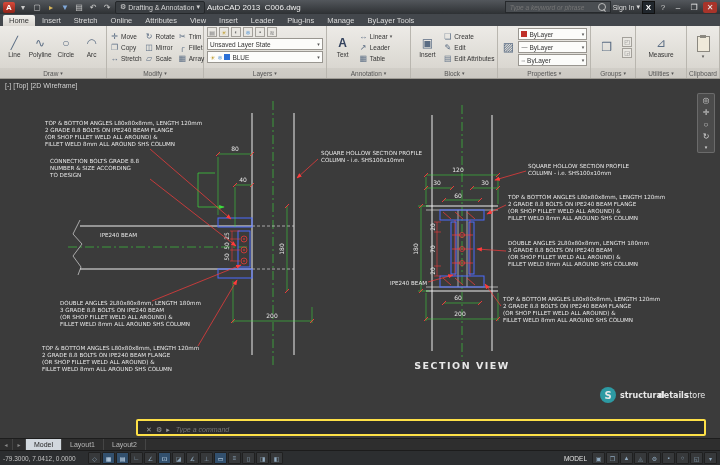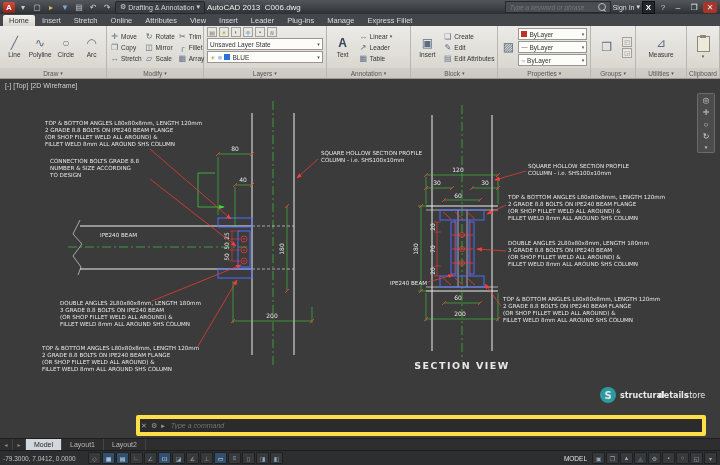--- a/index.html
+++ b/index.html
@@ -52,22 +52,22 @@
   .car2{font-size:5px;color:#555;}
 
   
   .canvas{flex:1 1 auto;position:relative;background:#3b3b3b;overflow:hidden;}
   .canvas svg{position:absolute;left:0;top:0;}
   .vp-label{position:absolute;top:3px;left:5px;display:flex;gap:2px;font-size:7px;color:#cfcfcf;z-index:3;}
   .navbar{position:absolute;top:14px;right:5px;width:16px;background:rgba(220,220,220,0.10);
           border:1px solid rgba(255,255,255,0.18);display:flex;flex-direction:column;align-items:center;
           gap:3px;padding:2px 0;color:#d2d2d2;font-size:8px;z-index:3;border-radius:2px;}
   .cmdbar{position:absolute;left:136px;right:14px;bottom:2px;height:13px;background:rgba(42,42,42,0.95);
-          border:4px solid #fde047;border-radius:2px;display:flex;align-items:center;gap:4px;
-          padding:0 1px;z-index:3;}
+          border:2px solid #fde047;border-radius:2px;display:flex;align-items:flex-end;gap:4px;
+          padding:0 8px;z-index:3;}
   .cmd-ic{color:#9a9a9a;font-size:7px;}
   .cmdbar input{flex:1;background:transparent;border:0;outline:none;color:#bbb;font-size:7px;
                 font-style:italic;font-family:"Liberation Sans",sans-serif;}
 
   
   .w{stroke:#d9d9d9;stroke-width:0.7;fill:none;}
   .w2{stroke:#eeeeee;stroke-width:1;fill:none;}
   .cl{stroke:#3ddc3d;stroke-width:0.6;fill:none;stroke-dasharray:9 3 2 3;}
   .bl{stroke:#4d6dff;stroke-width:1;fill:none;}
   .rd{stroke:#ff3b3b;stroke-width:0.7;fill:none;}
@@ -137,21 +137,21 @@
     <span class="rtab active">Home</span>
     <span class="rtab">Insert</span>
     <span class="rtab">Stretch</span>
     <span class="rtab">Online</span>
     <span class="rtab">Attributes</span>
     <span class="rtab">View</span>
     <span class="rtab">Insert</span>
     <span class="rtab">Leader</span>
     <span class="rtab">Plug-ins</span>
     <span class="rtab">Manage</span>
-    <span class="rtab">Express Fillet</span>
+    <span class="rtab">ByLayer Tools</span>
   </div>
 
   <div class="ribbon">
 
     <div class="panel" style="width:106px;">
       <div class="pbody">
         <div class="big">
             <span class="ic">╱</span>
             <span>Line</span>
           </div>

